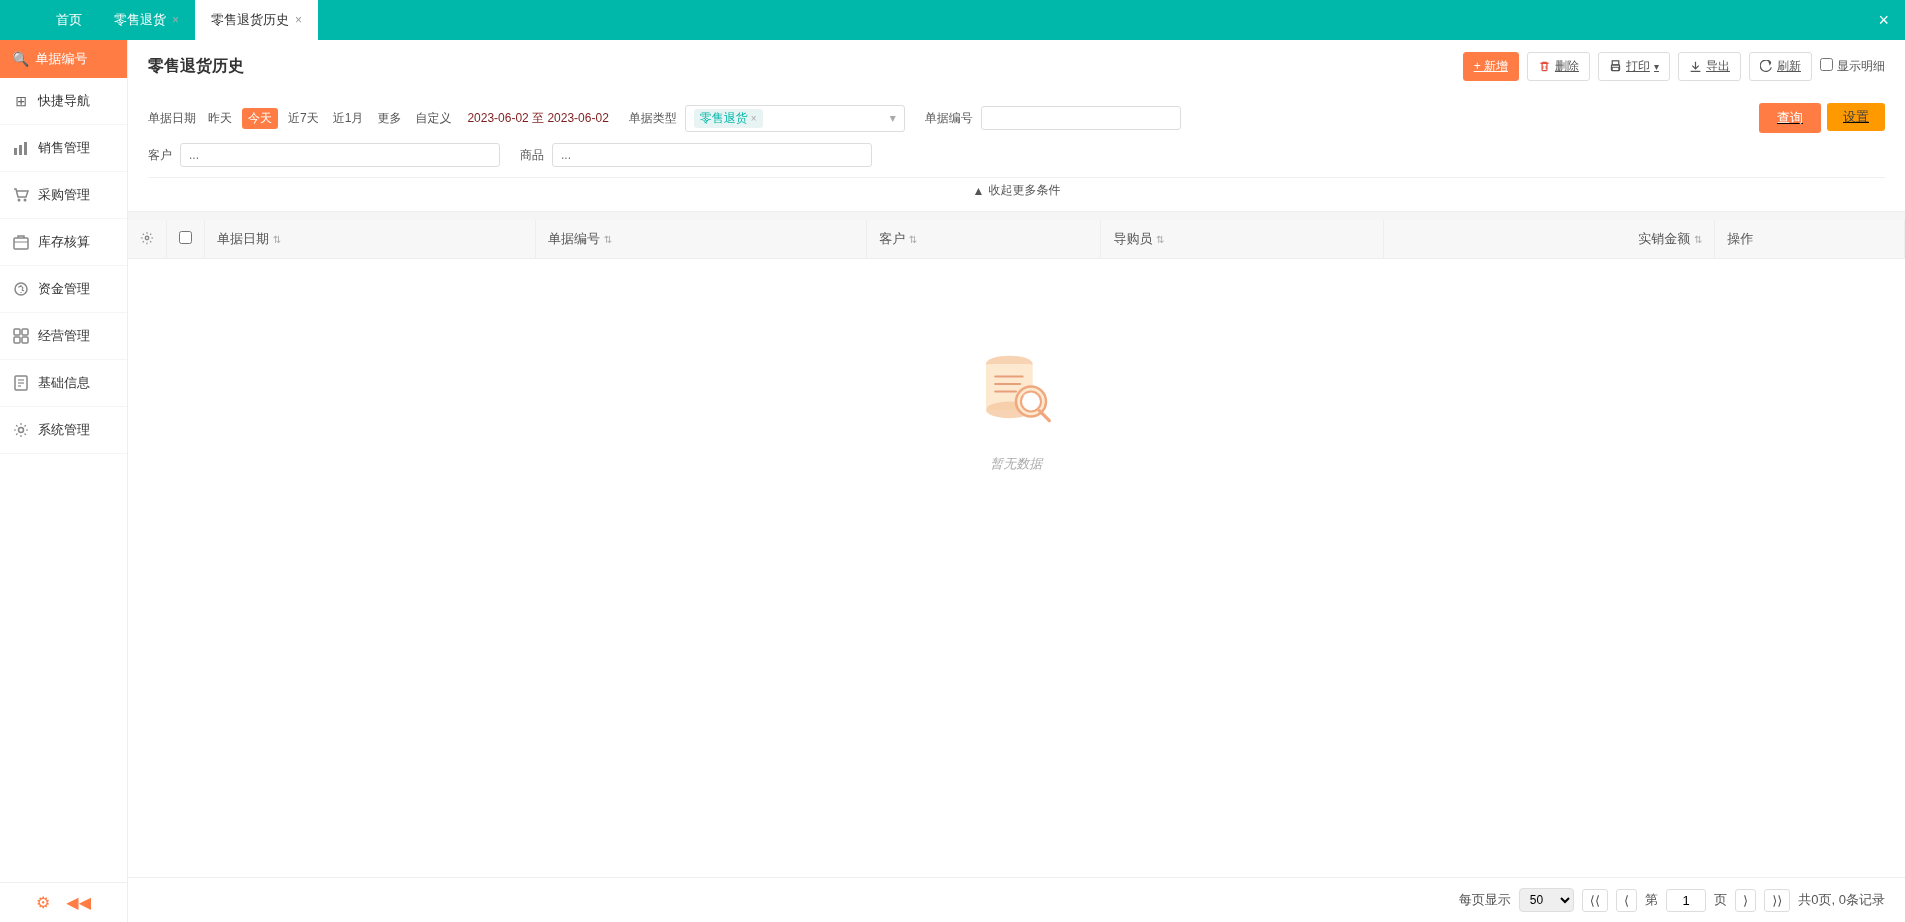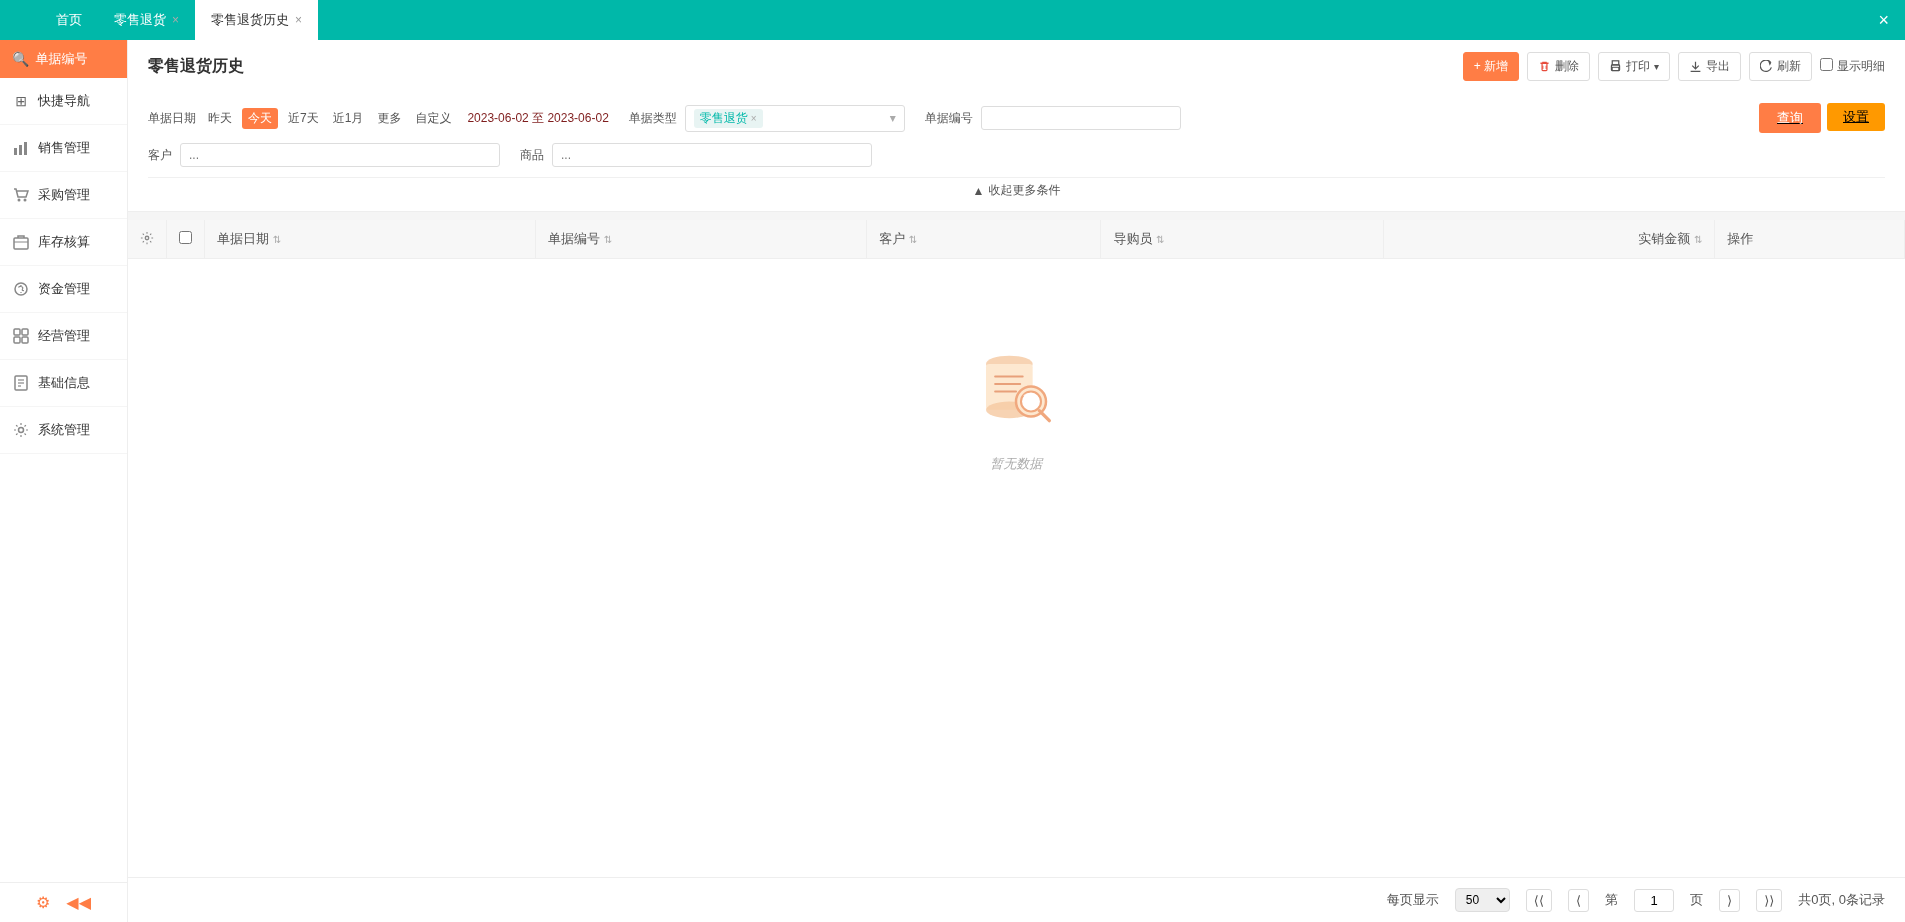--- a/index.html
+++ b/index.html
@@ -144,20 +144,21 @@
       display: flex;
       align-items: center;
       gap: 4px;
       padding: 5px 10px;
       border: 1px solid #ddd;
       background: #fff;
       border-radius: 3px;
       font-size: 12px;
       color: #555;
       cursor: pointer;
+      text-decoration: underline;
     }
     .toolbar-btn.primary {
       background: #ff7d45;
       border-color: #ff7d45;
       color: #fff;
     }
     .checkbox-label {
       display: flex;
       align-items: flex-start;
       gap: 4px;
@@ -259,21 +260,21 @@
       border: none;
       color: #fff;
       padding: 6px 18px;
       border-radius: 3px;
       font-size: 13px;
       cursor: pointer;
     }
     .settings-btn {
       background: #ff9900;
       border: none;
-      color: #000000;
+      color: #404040;
       padding: 5px 16px;
       border-radius: 3px;
       font-size: 13px;
       cursor: pointer;
     }
 
     
     .table-container {
       flex: 1;
       overflow: auto;
@@ -321,21 +322,21 @@
       color: #aaa;
     }
 
     
     .pagination-bar {
       background: #fff;
       padding: 10px 20px;
       display: flex;
       align-items: center;
       justify-content: flex-end;
-      gap: 16px;
+      gap: 8px;
       border-top: 1px solid #eee;
       font-size: 13px;
       color: #555;
       flex-shrink: 0;
     }
     .page-size-select {
       border: 1px solid #ddd;
       border-radius: 4px;
       padding: 3px 6px;
       font-size: 12px;

